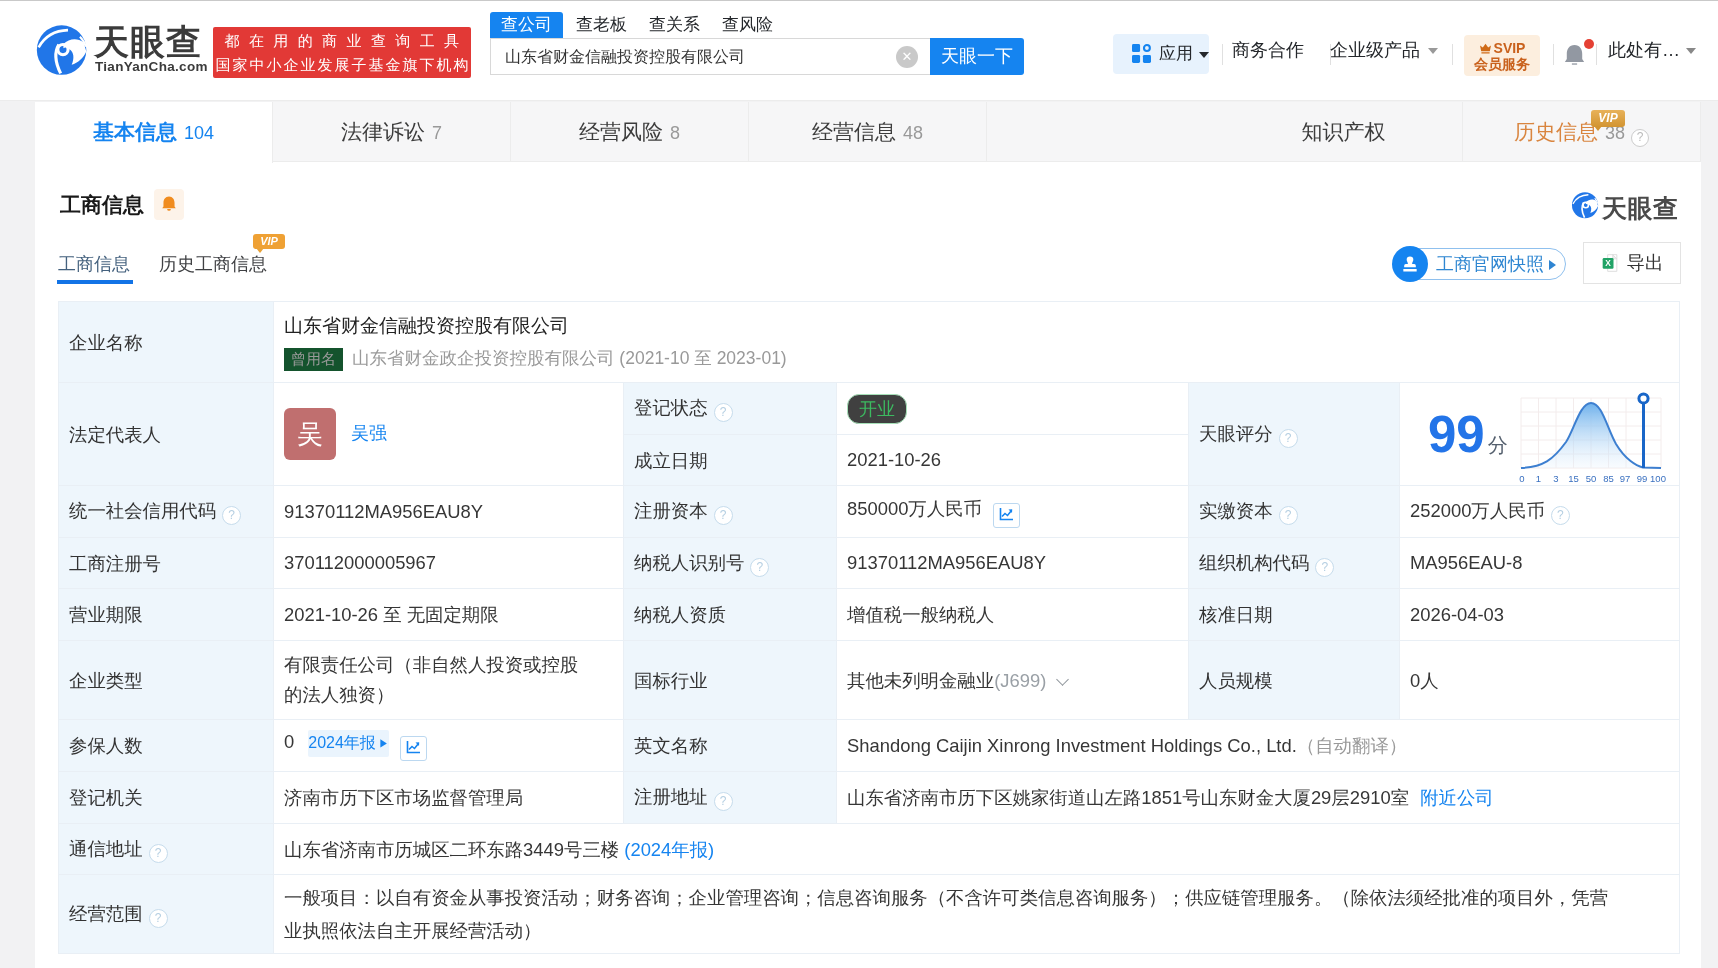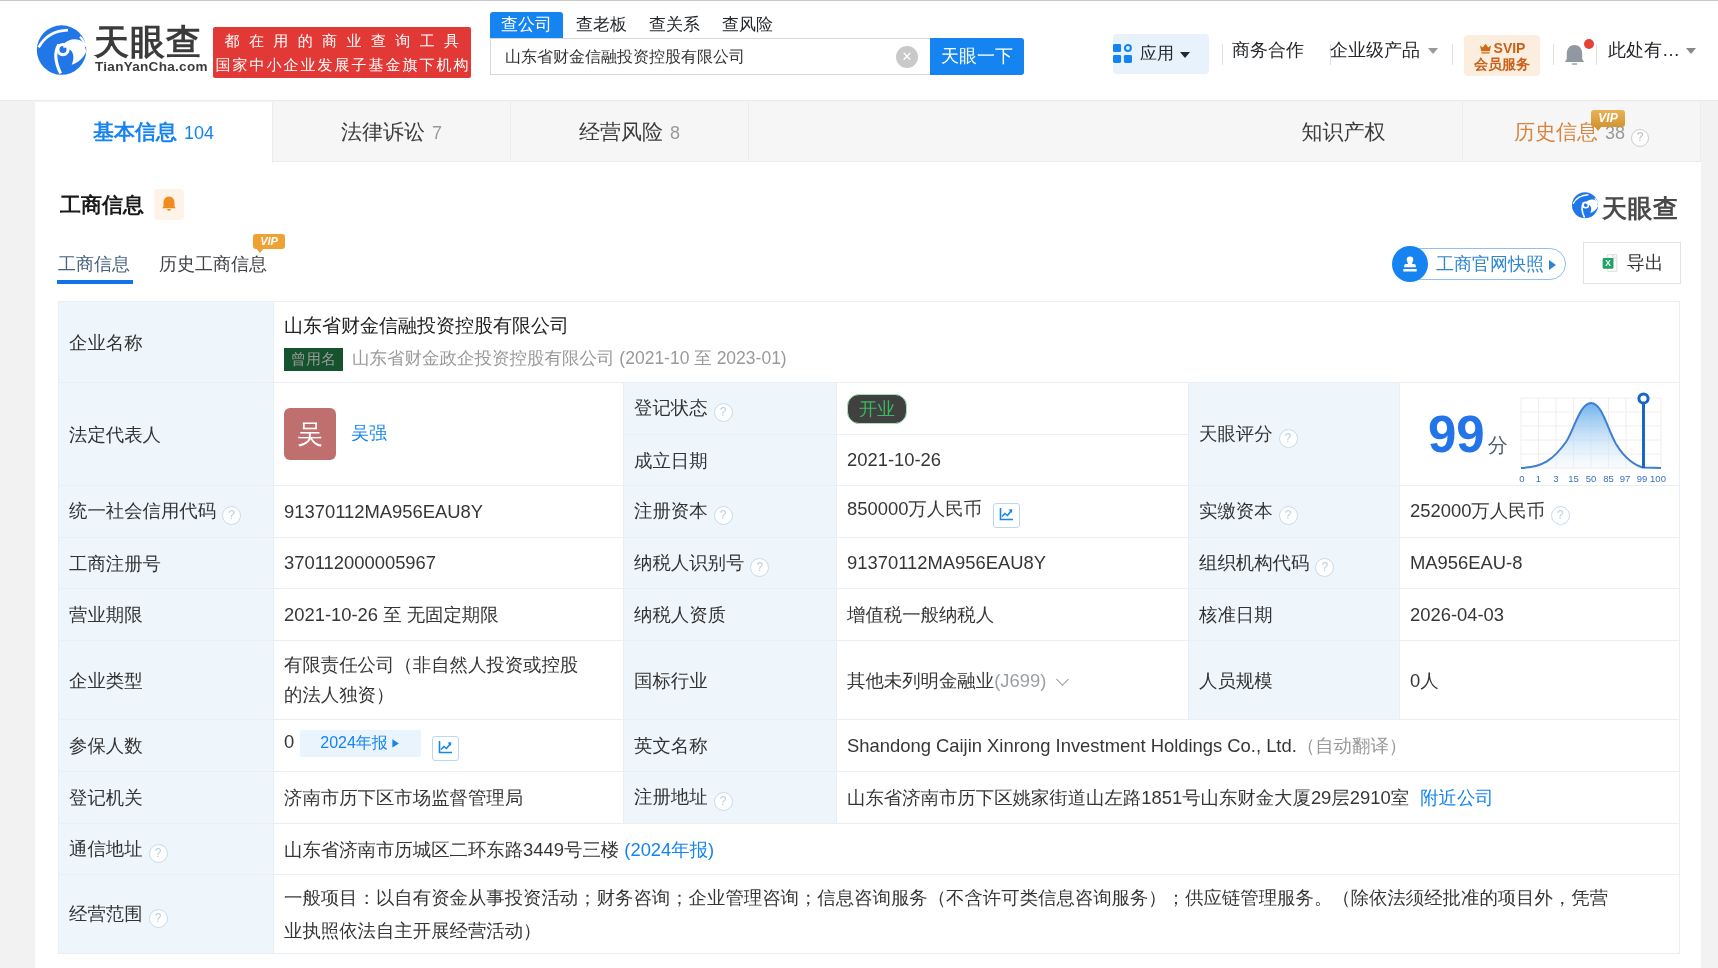--- a/index.html
+++ b/index.html
@@ -14,21 +14,21 @@
 .redbox .l1{letter-spacing:9.4px;margin-left:9px}
 .redbox .l2{letter-spacing:2px;margin-left:2px}
 
 .stabs{position:absolute;left:490px;top:12px;height:26px;font-size:17px}
 .stab{display:inline-block;vertical-align:top;height:26px;line-height:26px;color:#24272b;margin-left:22px}
 .stab.on{background:#1584f0;color:#fff;border-radius:3px 3px 0 0;padding:0 11px;margin-left:0}
 .sbox{position:absolute;left:490px;top:38px;width:440px;height:37px;background:#fff;border:1px solid #d8d8d8;border-right:none;font-size:16px;line-height:35px;padding-left:14px;color:#333}
 .sclear{position:absolute;left:896px;top:46px;width:22px;height:22px;border-radius:50%;background:#c9c9c9;color:#fff;text-align:center;line-height:22px;font-size:13px}
 .sbtn{position:absolute;left:930px;top:38px;width:94px;height:37px;background:#1584f0;border-radius:0 3px 3px 0;color:#fff;font-size:18px;text-align:center;line-height:37px}
 
-.appbox{position:absolute;left:1113px;top:34px;width:96px;height:40px;background:#e7f2fd;border-radius:4px;line-height:40px;font-size:17px;color:#24272b;text-align:left}
+.appbox{position:absolute;left:1113px;top:34px;width:96px;height:40px;background:#e7f2fd;border-radius:4px;line-height:40px;font-size:17px;color:#24272b;text-align:right}
 .navtxt{position:absolute;top:0;height:101px;line-height:101px;font-size:18px;color:#24272b}
 .navdiv{position:absolute;top:44px;width:1px;height:21px;background:#e0e0e0}
 .svip{position:absolute;left:1464px;top:35px;width:76px;height:41px;background:#fceede;border-radius:4px;text-align:center;font-size:14px;font-weight:bold;color:#c9611c;line-height:16px;padding-top:5px}
 .caret{display:inline-block;width:0;height:0;border-left:5px solid transparent;border-right:5px solid transparent;border-top:6px solid #24272b;vertical-align:middle;margin-left:6px}
 
 .tabbar{position:absolute;left:35px;top:102px;width:1666px;height:60px;background:#f6f6f7;border-bottom:1px solid #ececec}
 .tab{position:absolute;top:0;height:60px;width:238px;text-align:center;line-height:60px;font-size:21px;color:#3c3c3c;border-right:1px solid #ececec}
 .tab .cnt{color:#999;font-size:18px;margin-left:7px}
 .tab.on{background:#fff;color:#1584f0;font-weight:bold;border-right:1px solid #ececec;height:61px;z-index:2}
 .tab.on .cnt{color:#1584f0;font-weight:normal}
@@ -48,21 +48,21 @@
 
 table.grid{position:absolute;left:58px;top:301px;border-collapse:collapse;table-layout:fixed;width:1621px;font-size:18.4px;color:#363636}
 table.grid td{border:1px solid #e9eff5;padding:0 10px;vertical-align:middle;background:#fff;overflow:hidden}
 table.grid td.lb{background:#eef6fc;color:#333}
 .qm{display:inline-block;width:19px;height:19px;border:1.5px solid #c6dcec;border-radius:50%;color:#b5cfe2;font-size:12px;line-height:16px;text-align:center;vertical-align:-2px;margin-left:6px;background:#fff}
 .tag-prev{display:inline-block;background:#14532d;color:#999;font-size:15px;padding:2px 7px;margin-right:9px}
 .gray{color:#999}
 .blue{color:#1584f0}
 .avatar{display:inline-block;width:52px;height:52px;border-radius:6px;background:#c06f6f;color:#fff;font-size:26px;text-align:center;line-height:52px;vertical-align:middle}
 .opentag{display:inline-block;border:1px solid #a6e0b8;background:#404040;color:#3cba60;font-size:18px;padding:2px 11px;border-radius:12px}
-.annrep{display:inline-block;background:#eaf4fd;color:#1584f0;font-size:16px;padding:3px 20px;border-radius:2px;margin-left:6px}
+.annrep{display:inline-block;background:#eaf4fd;color:#1584f0;font-size:16px;padding:3px 0;border-radius:2px;margin-left:14px}
 .cicon{display:inline-block;width:27px;height:25px;border:1px solid #bcd8f0;border-radius:3px;text-align:center;vertical-align:-6px;margin-left:11px}
 .score99{font-size:51px;font-weight:bold;color:#2374e8;letter-spacing:0}
 .scorefen{font-size:20px;color:#55606e;margin-left:3px}
 </style>
 </head>
 <body>
 
 <div class="header"></div>
 <svg class="abs" style="left:35px;top:23px" width="55" height="55" viewBox="0 0 60 60">
  <circle cx="29" cy="29.5" r="27" fill="#2176e8"></circle>
@@ -106,20 +106,21 @@
  <path d="M9,22 L15,22 L15,23.5 L9,23.5 Z" fill="#9298a2"></path>
 </svg>
 <div class="abs" style="left:1584px;top:39px;width:10px;height:10px;border-radius:50%;background:#e54134"></div>
 <div class="navdiv" style="left:1596px"></div>
 <div class="navtxt" style="left:1608px">此处有…<span class="caret" style="border-top-color:#888"></span></div>
 
 <div class="tabbar">
  <div class="tab on" style="left:0">基本信息<span class="cnt">104</span></div>
  <div class="tab" style="left:238px">法律诉讼<span class="cnt">7</span></div>
  <div class="tab" style="left:476px">经营风险<span class="cnt">8</span></div>
+ <div class="tab" style="left:714px">经营信息<span class="cnt">48</span></div>
  <div class="tab" style="left:1190px">知识产权</div>
  <div class="tab" style="left:1428px;color:#d9853f">历史信息<span class="cnt">38</span><span class="qm" style="border-color:#ccc;color:#bbb;font-size:12px;width:18px;height:18px;line-height:15px">?</span><span style="position:absolute;left:128px;top:8px;width:34px;height:17px;background:linear-gradient(180deg,#e8b25a,#d29431);border-radius:3px;color:#fff;font-size:12px;font-weight:bold;font-style:italic;line-height:17px;text-align:center">VIP</span><span style="position:absolute;left:131px;top:24px;width:0;height:0;border-left:4px solid transparent;border-right:4px solid transparent;border-top:5px solid #d29431"></span></div>
 </div>
 
 <div class="main"></div>
 <div class="sec-title">工商信息</div>
 <div class="bellbox"><svg width="16" height="18" viewBox="0 0 26 28" style="margin-top:6px">
       <path d="M13,2 C7,2 4,7 4,12 L4,18 L2,21 L24,21 L22,18 L22,12 C22,7 19,2 13,2 Z" fill="#f08c1f"></path>
       <path d="M10,22 a3,3 0 0 0 6,0 Z" fill="#f08c1f"></path>
     </svg></div>

